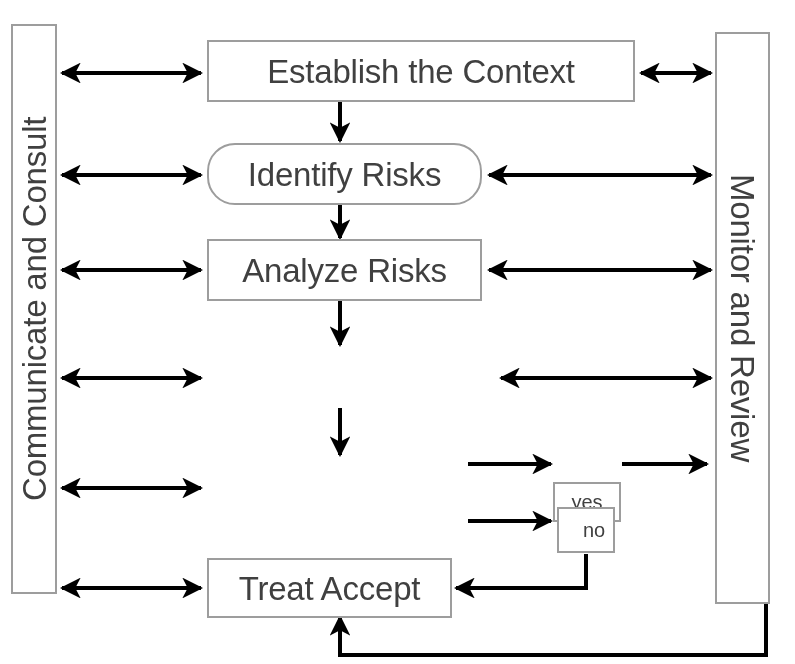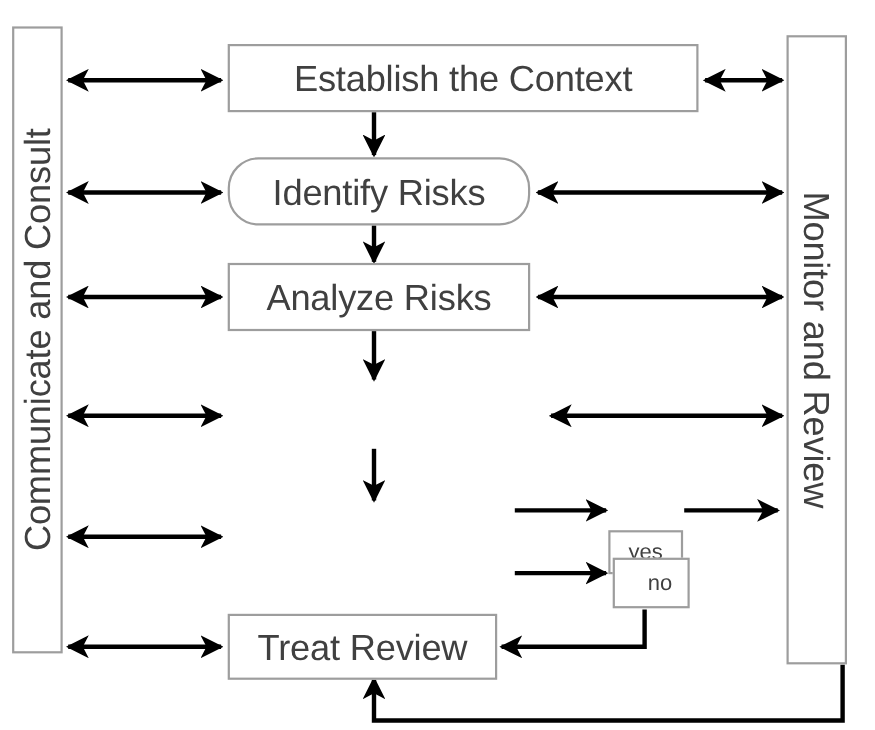--- a/index.html
+++ b/index.html
@@ -115,24 +115,24 @@
     <span>Identify Risks</span>
   </div>
 
   <div class="node process-box" style="left:207px; top:239px; width:275px; height:62px;text-align:center;">
     <span>Analyze Risks</span>
   </div>
 
 
 
   <div class="node process-box" style="left:207px; top:558px; width:245px; height:60px;">
-    <span>Treat Review</span>
+    <span>Treat Accept</span>
   </div>
 
   <div class="node decision-box" style="left:553px; top:460px; width:68px; height:40px;margin-top:22px;">
     <span>yes</span>
   </div>
 
-  <div class="node decision-box" style="left:557px; top:507px; width:70px; height:46px;padding-left:16px;">
+  <div class="node decision-box" style="left:557px; top:507px; width:58px; height:46px;padding-left:16px;">
     <span>no</span>
   </div>
 
 </div>
 
 </body></html>

